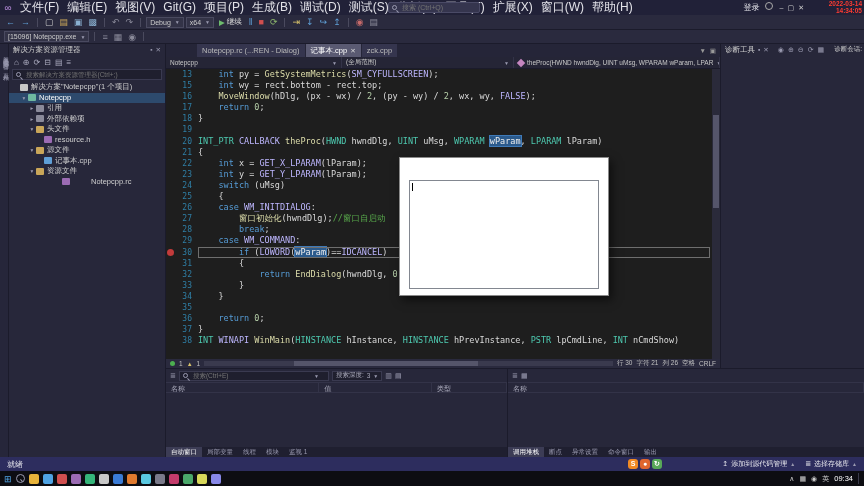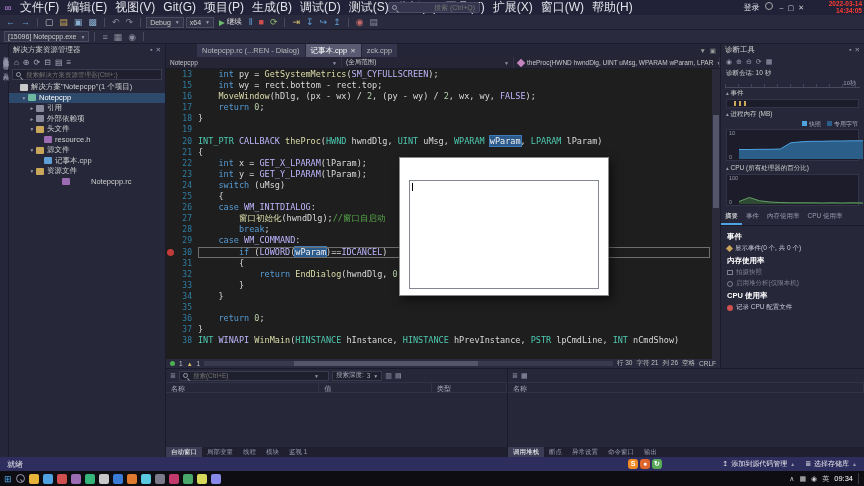--- a/index.html
+++ b/index.html
@@ -9,21 +9,21 @@
 
   
   .titlebar{position:absolute;left:0;top:0;width:864px;height:15px;background:#212138;
             display:flex;align-items:center;z-index:30;}
   .vs-logo{width:16px;text-align:center;color:#b48ad8;font-size:10px;line-height:15px;}
   .menus{display:flex;}
   .menu{padding:0 4px;color:#e2e2e8;font-size:12px;line-height:15px;white-space:nowrap;}
   .qsearch{position:absolute;left:388px;top:2px;width:92px;height:11px;background:#35354e;
            border:1px solid #4a4a66;border-radius:2px;display:flex;align-items:center;padding:0 3px;gap:3px;}
   .qsearch input{background:transparent;border:0;outline:0;color:#9a9ab0;font-size:7px;width:70px;
-                 font-family:"Liberation Sans",sans-serif;margin-left:32px;}
+                 font-family:"Liberation Sans",sans-serif;}
   .mag{width:5px;height:5px;border:1px solid #9a9ab0;border-radius:50%;position:relative;flex:none;}
   .mag::after{content:"";position:absolute;width:3px;height:1px;background:#9a9ab0;
               transform:rotate(45deg);left:3px;top:5px;}
   .tb-right{margin-left:auto;display:flex;gap:5px;padding-right:58px;}
   .signin{font-size:8px;color:#e2e2e8;}
   .avatar{width:8px;height:8px;border:1px solid #aaa;border-radius:50%;}
   .winbtn{font-size:7px;color:#ccc;padding:0 2px;}
   .recorder{position:absolute;right:2px;top:1px;text-align:right;color:#ff3b30;font-size:6.5px;
             line-height:6.5px;font-weight:bold;z-index:40;}
 
@@ -103,21 +103,21 @@
             border:1px solid #8a8a8a;box-shadow:3px 4px 9px rgba(0,0,0,.55);z-index:50;}
   .npttl{height:13px;background:#fff;border-bottom:1px solid #e0e0e0;display:flex;align-items:center;}
   .npttl .t{font-size:7.5px;color:#000;padding-left:4px;}
   .npttl .c{margin-left:auto;width:16px;text-align:center;font-size:7px;color:#333;}
   .npedit{position:absolute;left:9px;right:9px;top:22px;bottom:6px;background:#fff;
           border:1px solid #828790;}
   .caretbar{position:absolute;left:2px;top:2px;width:1px;height:8px;background:#000;}
 
   
   .diag{position:absolute;left:720px;top:44px;width:144px;height:324px;background:#27273a;
-        border-left:1px solid #1b1b2b;display:flex;flex-direction:column;z-index:5;}
+        border-left:1px solid #1b1b2b;display:flex;flex-direction:row;z-index:5;}
   .dg-toolbar{height:12px;display:flex;gap:4px;align-items:center;padding:0 5px;color:#9a9ab0;
               font-size:7px;flex:none;}
   .dg-session{font-size:6.5px;color:#ccc;padding:1px 5px;flex:none;}
   .ruler{height:9px;margin:0 4px;border-bottom:1px solid #4a4a5e;position:relative;flex:none;
          background:repeating-linear-gradient(90deg,#44445a 0,#44445a 1px,transparent 1px,transparent 13px);
          background-size:100% 3px;background-position:0 100%;background-repeat:no-repeat;}
   .ruler span{position:absolute;right:4px;top:0;font-size:6px;color:#9a9ab0;}
   .dg-sec{font-size:6.5px;color:#ccc;padding:1px 5px;flex:none;white-space:nowrap;}
   .dg-sec .ar{color:#9a9ab0;font-size:5.5px;}
   .evtrack{height:9px;margin:0 5px 1px;background:#1c1c2a;border:1px solid #33334a;position:relative;flex:none;}

